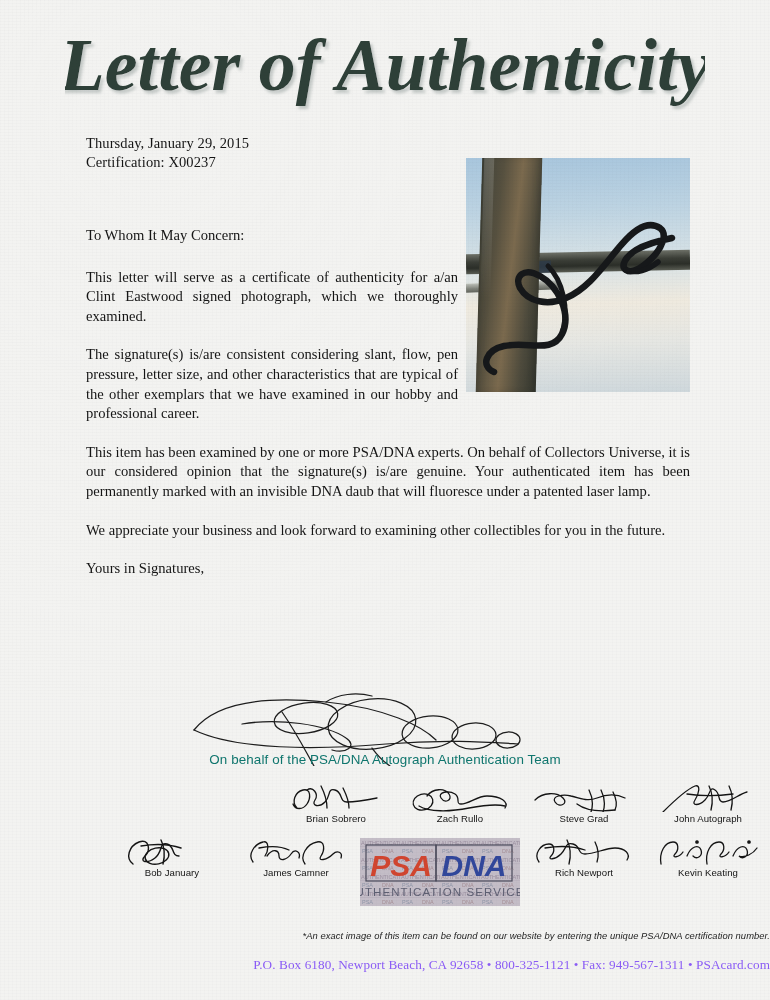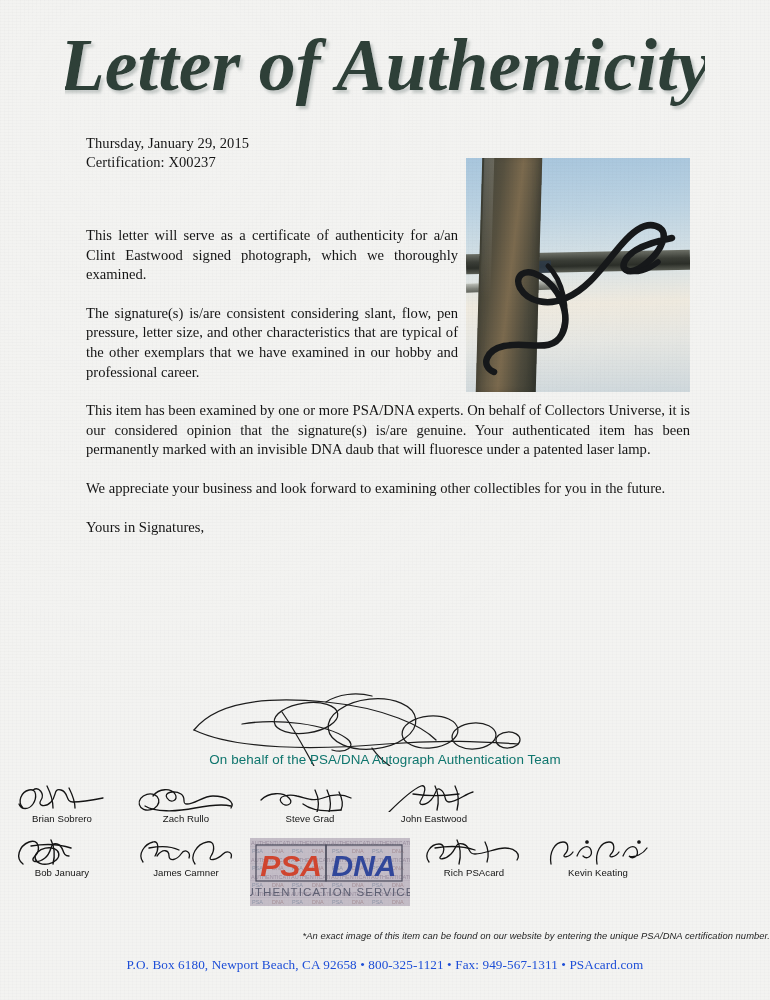--- a/index.html
+++ b/index.html
@@ -147,21 +147,21 @@
     font-size: 13.4px;
     color: #0f766e;
     letter-spacing: .1px;
   }
 
   
   .signers-row {
     position: absolute;
     left: 0; right: 0;
     display: flex;
-    justify-content: flex-start;
+    justify-content: flex-end;
   }
   .signers-row.row1 { top: 784px; }
   .signers-row.row2 { top: 838px; }
 
   .signer {
     width: 124px;
     text-align: center;
     position: relative;
   }
   .signer .scribble {
@@ -201,23 +201,23 @@
     font-family: "Liberation Sans", sans-serif;
     font-style: italic;
     font-size: 9.4px;
     color: #232323;
     letter-spacing: .05px;
   }
   .addr {
     position: absolute;
     left: 0; right: 0;
     top: 957px;
-    text-align: center;
+    text-align: right;
     font-size: 13.2px;
-    color: #1d4ed8;
+    color: #8b5cf6;
     letter-spacing: .1px;
   }
 </style>
 </head>
 <body>
 
 <div class="loa-title">
   <svg width="640" height="104" viewBox="0 0 640 104" xmlns="http://www.w3.org/2000/svg">
     <defs>
       <filter id="softshadow" x="-10%" y="-10%" width="130%" height="140%">
@@ -246,20 +246,21 @@
                C58 109 48 118 54 130 C62 144 82 148 100 140 C124 130 140 104 156 86
                C168 72 182 62 194 70 C202 76 196 90 186 100 C176 110 166 116 160 112
                C154 108 160 98 170 92 C182 85 196 82 206 80" stroke-width="6.5"></path>
       <path d="M96 176 C104 150 96 122 82 108" stroke-width="5"></path>
       <path d="M160 112 C170 116 182 112 192 104" stroke-width="5.5"></path>
     </g>
   </svg>
 </div>
 
 <div class="body-col">
+  <p class="salutation narrow">To Whom It May Concern:</p>
   <p class="para narrow">This letter will serve as a certificate of authenticity for a/an Clint Eastwood signed photograph, which we thoroughly examined.</p>
   <p class="para narrow">The signature(s) is/are consistent considering slant, flow, pen pressure, letter size, and other characteristics that are typical of the other exemplars that we have examined in our hobby and professional career.</p>
   <p class="para">This item has been examined by one or more PSA/DNA experts. On behalf of Collectors Universe, it is our considered opinion that the signature(s) is/are genuine. Your authenticated item has been permanently marked with an invisible DNA daub that will fluoresce under a patented laser lamp.</p>
   <p class="para">We appreciate your business and look forward to examining other collectibles for you in the future.</p>
   <p class="closing">Yours in Signatures,</p>
 </div>
 
 <div class="team-sig">
   <svg width="420" height="78" viewBox="0 0 420 78" xmlns="http://www.w3.org/2000/svg">
     <g fill="none" stroke="#1d1d1d" stroke-width="1.25" stroke-linecap="round">
@@ -315,21 +316,21 @@
   </div>
   <div class="signer">
     <svg class="scribble" viewBox="0 0 110 28" xmlns="http://www.w3.org/2000/svg">
       <g fill="none" stroke="#141414" stroke-width="1.3" stroke-linecap="round">
         <path d="M10 28 C20 18 32 6 42 2 C48 0 46 10 42 16 C38 22 46 22 52 16 C58 10 56 2 62 6 C68 10 64 18 70 18 C78 18 86 10 94 8"></path>
         <path d="M34 10 C48 12 64 12 80 10"></path>
         <path d="M56 2 C60 10 60 18 58 26"></path>
         <path d="M76 2 C80 10 80 18 78 26"></path>
       </g>
     </svg>
-    <div class="sname">John Eastwood</div>
+    <div class="sname">John Autograph</div>
   </div>
 </div>
 
 <div class="signers-row row2">
   <div class="signer">
     <svg class="scribble" viewBox="0 0 110 28" xmlns="http://www.w3.org/2000/svg">
       <g fill="none" stroke="#141414" stroke-width="1.4" stroke-linecap="round">
         <path d="M16 26 C8 20 12 8 22 4 C32 0 34 12 28 18 C22 24 30 26 38 20 C46 14 42 4 50 6 C58 8 54 18 62 18"></path>
         <ellipse cx="40" cy="18" rx="12" ry="8" transform="rotate(-12 40 18)"></ellipse>
         <path d="M24 8 C36 6 52 6 64 10"></path>
@@ -375,21 +376,21 @@
 
   <div class="signer">
     <svg class="scribble" viewBox="0 0 110 28" xmlns="http://www.w3.org/2000/svg">
       <g fill="none" stroke="#141414" stroke-width="1.3" stroke-linecap="round">
         <path d="M10 24 C4 16 12 6 20 6 C26 6 26 14 22 18 C18 22 26 22 32 16 C38 10 36 4 44 6 C52 8 48 16 56 16 C66 16 76 10 86 10 C96 10 102 16 98 22"></path>
         <path d="M16 10 C28 8 44 8 56 12"></path>
         <path d="M38 2 C42 10 42 18 40 26"></path>
         <path d="M66 4 C70 12 70 18 68 24"></path>
       </g>
     </svg>
-    <div class="sname">Rich PSAcard</div>
+    <div class="sname">Rich Newport</div>
   </div>
   <div class="signer">
     <svg class="scribble" viewBox="0 0 110 28" xmlns="http://www.w3.org/2000/svg">
       <g fill="none" stroke="#141414" stroke-width="1.3" stroke-linecap="round">
         <path d="M8 26 C6 14 12 4 20 4 C26 4 26 12 22 16 C18 20 26 20 30 14"></path>
         <path d="M34 18 C38 8 46 6 48 12 C50 18 44 22 40 18"></path>
         <path d="M54 26 C52 14 58 4 66 4 C72 4 72 12 68 16 C64 20 72 20 76 14"></path>
         <path d="M80 18 C84 8 92 6 94 12 C96 18 90 22 86 18 C92 20 100 16 104 10"></path>
         <circle cx="44" cy="4" r="1.2" fill="#141414"></circle>
         <circle cx="96" cy="4" r="1.2" fill="#141414"></circle>

